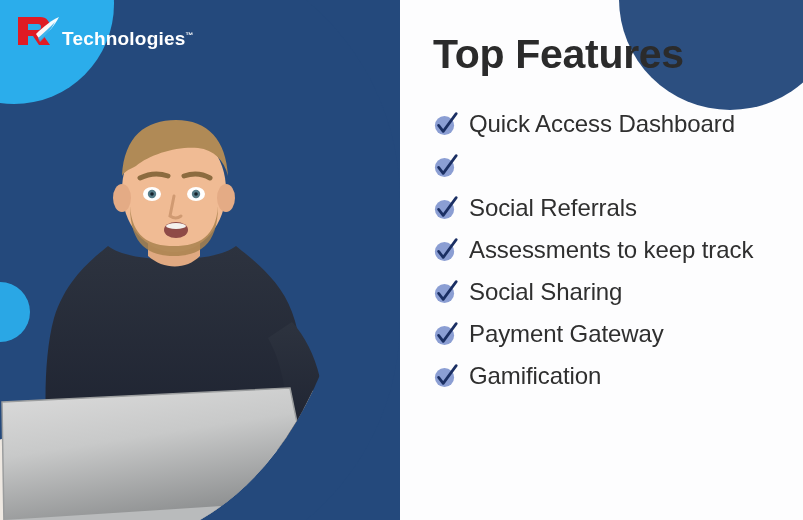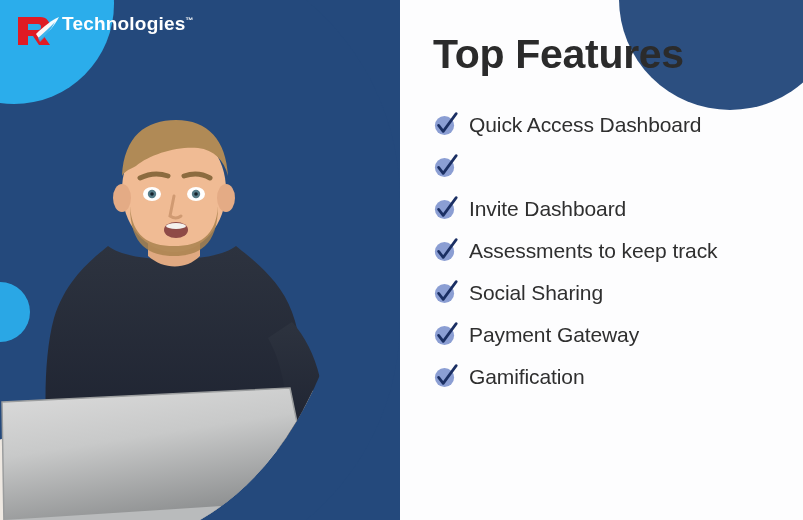--- a/index.html
+++ b/index.html
@@ -87,21 +87,21 @@
     z-index: 3;
   }
 
   
   .logo {
     position: absolute;
     left: 14px;
     top: 14px;
     z-index: 20;
     display: flex;
-    align-items: flex-start;
+    align-items: flex-end;
     height: 34px;
   }
   .logo-mark {
     position: relative;
     width: 46px;
     height: 34px;
     flex: none;
   }
   .logo-word {
     color: #ffffff;
@@ -161,21 +161,21 @@
     height: 42px;
   }
   .check-icon {
     position: relative;
     width: 25px;
     height: 25px;
     flex: none;
     margin-right: 11px;
   }
   .feature-label {
-    font-size: 21px;
+    font-size: 24px;
     color: #2f2f2f;
     line-height: 1;
     white-space: nowrap;
     letter-spacing: -0.1px;
   }
 </style>
 </head>
 <body>
 
 <div class="slide">
@@ -286,21 +286,21 @@
           <svg class="check-icon" viewBox="0 0 25 25">
             <circle cx="11.5" cy="13.5" r="9.6" fill="#8b9ed3"></circle>
             <path d="M5.6 13.4 L10.2 19.4 L23.2 1.6" fill="none" stroke="#1b2f63" stroke-width="2.7" stroke-linecap="round" stroke-linejoin="round"></path>
           </svg>
         </div>
         <div class="feature-item">
           <svg class="check-icon" viewBox="0 0 25 25">
             <circle cx="11.5" cy="13.5" r="9.6" fill="#8b9ed3"></circle>
             <path d="M5.6 13.4 L10.2 19.4 L23.2 1.6" fill="none" stroke="#1b2f63" stroke-width="2.7" stroke-linecap="round" stroke-linejoin="round"></path>
           </svg>
-          <span class="feature-label">Invite Dashboard</span>
+          <span class="feature-label">Social Referrals</span>
         </div>
         <div class="feature-item">
           <svg class="check-icon" viewBox="0 0 25 25">
             <circle cx="11.5" cy="13.5" r="9.6" fill="#8b9ed3"></circle>
             <path d="M5.6 13.4 L10.2 19.4 L23.2 1.6" fill="none" stroke="#1b2f63" stroke-width="2.7" stroke-linecap="round" stroke-linejoin="round"></path>
           </svg>
           <span class="feature-label">Assessments to keep track</span>
         </div>
         <div class="feature-item">
           <svg class="check-icon" viewBox="0 0 25 25">

